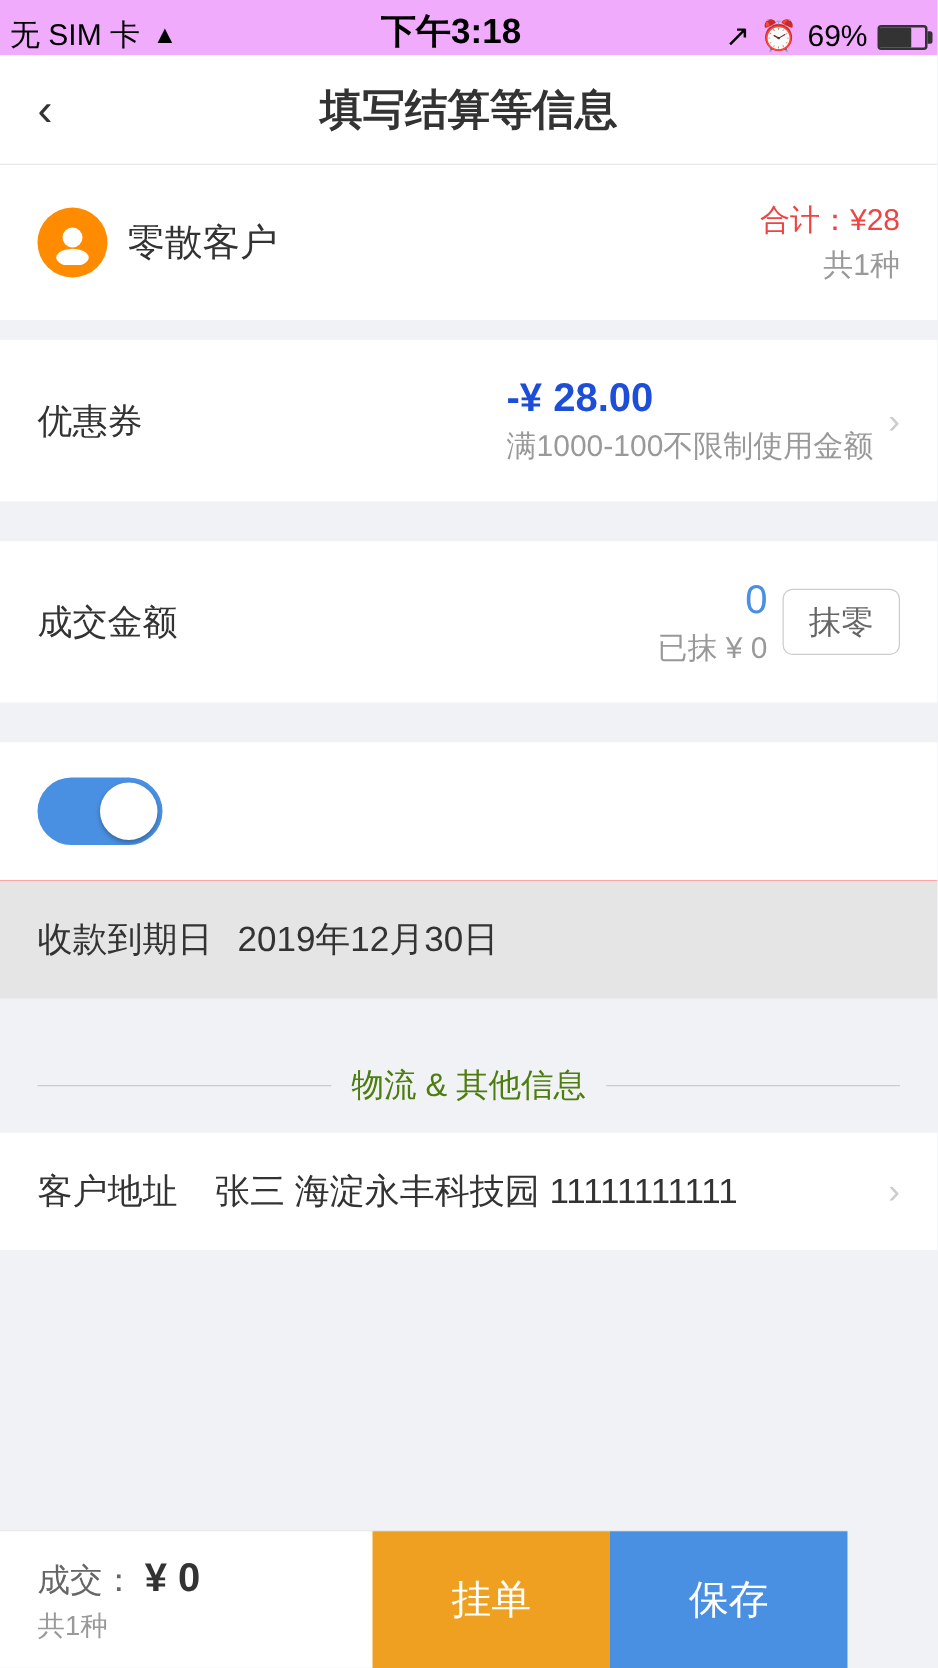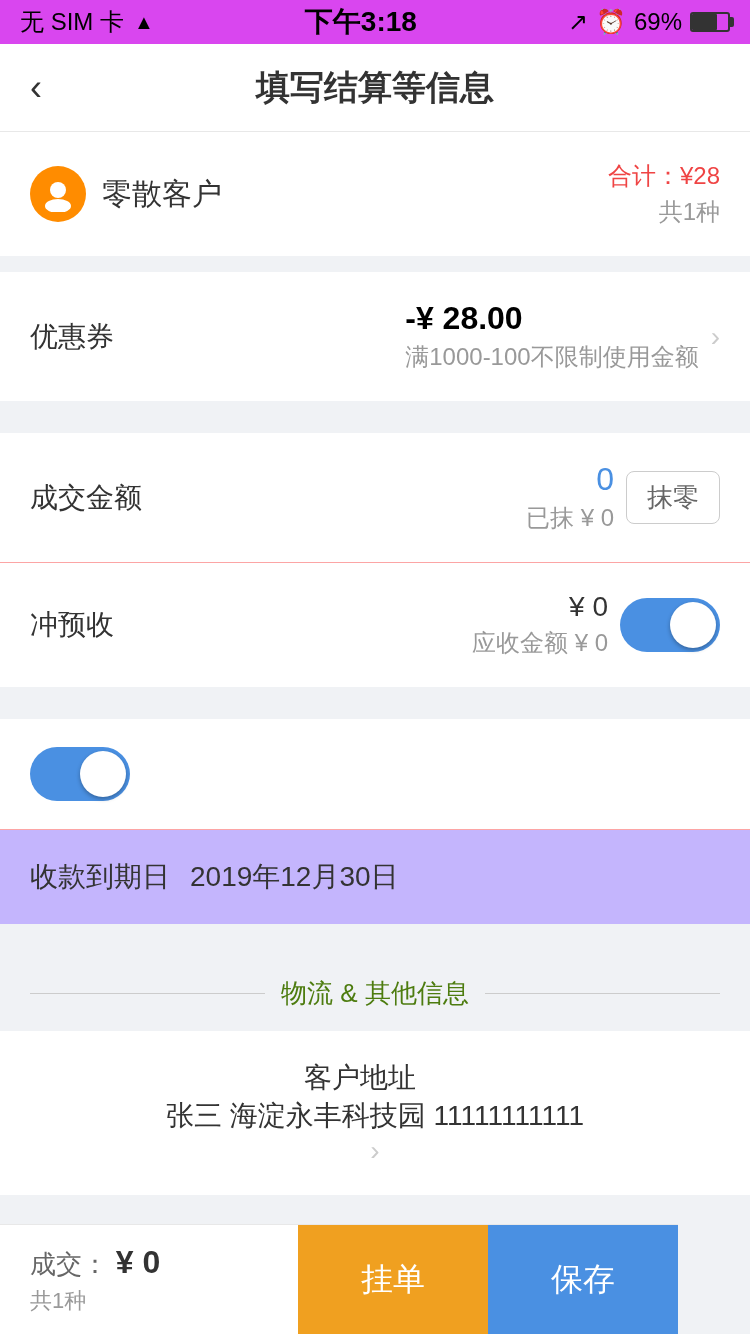--- a/index.html
+++ b/index.html
@@ -11,25 +11,25 @@
       min-height: 1334px;
       font-size: 28px;
       position: relative;
       overflow-x: hidden;
     }
 
     
     .status-bar {
       width: 100%;
       height: 44px;
-      background: #d946ef;
-      display: flex;
-      align-items: center;
+      background: #f0abfc;
+      display: flex;
+      align-items: flex-end;
       justify-content: space-between;
-      padding: 0 20px;
+      padding: 0 8px;
       font-size: 24px;
       font-weight: 500;
     }
     .status-left { display: flex; align-items: center; gap: 10px; }
     .status-center { font-size: 28px; font-weight: 600; }
     .status-right { display: flex; align-items: center; gap: 8px; font-size: 24px; }
     .wifi-icon { font-size: 20px; }
     .battery-box {
       display: inline-block;
       width: 40px;
@@ -158,21 +158,21 @@
       font-size: 28px;
       color: #333;
       text-align: right;
     }
     .row-sub {
       font-size: 24px;
       color: #999;
       text-align: right;
       margin-top: 4px;
     }
-    .coupon-amount { color: #000000; font-size: 32px; font-weight: 600; }
+    .coupon-amount { color: #1d4ed8; font-size: 32px; font-weight: 600; }
     .chevron-icon { color: #ccc; font-size: 28px; }
 
     
     .amount-value {
       font-size: 32px;
       color: #4a90e2;
       font-weight: 500;
     }
     .round-button {
       border: 1px solid #ccc;
@@ -230,34 +230,33 @@
       flex: 1;
       height: 1px;
       background: #ccc;
     }
 
     
     .due-date-row {
       display: flex;
       align-items: center;
       padding: 28px 30px;
-      background: #c4b5fd;
+      background: #e5e5e5;
       gap: 20px;
     }
     .due-date-label { font-size: 28px; color: #333; flex-shrink: 0; }
     .due-date-value { font-size: 28px; color: #333; }
 
     
     .address-row {
       display: flex;
       align-items: center;
       justify-content: space-between;
       padding: 28px 30px;
       background: #fff;
-      flex-direction: column;
     }
     .address-label { font-size: 28px; color: #333; flex-shrink: 0; margin-right: 30px; }
     .address-value { font-size: 28px; color: #333; flex: 1; }
 
     
     .bottom-bar {
       position: fixed;
       bottom: 0;
       left: 0;
       width: 678px;
@@ -364,32 +363,20 @@
         <div>
           <div style="text-align:right">
             <span class="amount-value">0</span>
           </div>
           <div class="row-sub">已抹  ¥ 0</div>
         </div>
         <button class="round-button">抹零</button>
       </div>
     </div>
 
-    <div class="row-item">
-      <span class="row-label">冲预收</span>
-      <div class="row-right">
-        <div>
-          <div class="row-value">¥ 0</div>
-          <div class="row-sub">应收金额 ¥ 0</div>
-        </div>
-        <div class="toggle">
-          <div class="toggle-knob"></div>
-        </div>
-      </div>
-    </div>
   </div>
 
   <div class="section-divider"></div>
 
   <div class="card">
     <div class="row-item">
       <div class="row-right">
         <div class="toggle">
           <div class="toggle-knob"></div>
         </div>

